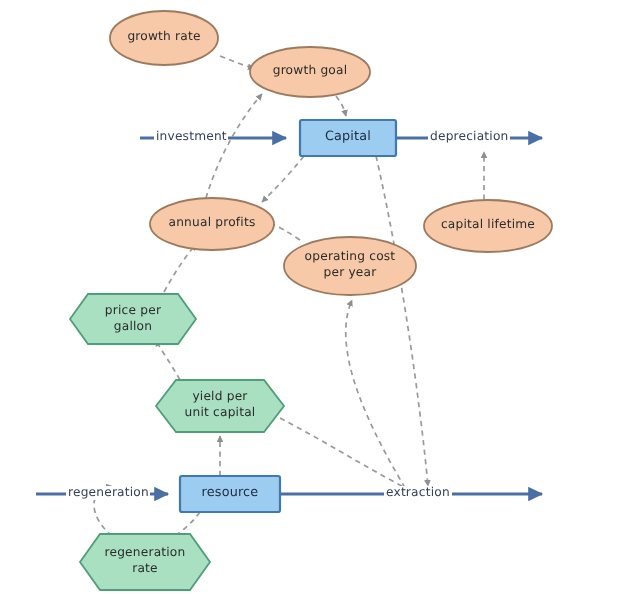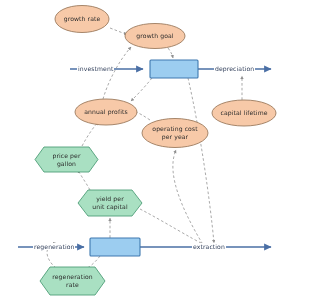--- a/index.html
+++ b/index.html
@@ -119,20 +119,22 @@
     <ellipse cx="155" cy="36" rx="30" ry="12.5" fill="#f7c9a8" stroke="#9c7a5e" stroke-width="0.9"></ellipse>
     <ellipse cx="106" cy="112" rx="31" ry="13" fill="#f7c9a8" stroke="#9c7a5e" stroke-width="0.9"></ellipse>
     <ellipse cx="175" cy="133" rx="33" ry="14.5" fill="#f7c9a8" stroke="#9c7a5e" stroke-width="0.9"></ellipse>
     <ellipse cx="244" cy="113" rx="32" ry="13" fill="#f7c9a8" stroke="#9c7a5e" stroke-width="0.9"></ellipse>
 
     <polygon points="35,159.5 44,147 89,147 98,159.5 89,172 44,172" fill="#a9e0c2" stroke="#4f9e78" stroke-width="0.9"></polygon>
     <polygon points="78,203 88,190 132,190 142,203 132,216 88,216" fill="#a9e0c2" stroke="#4f9e78" stroke-width="0.9"></polygon>
     <polygon points="40,281 50,267 95,267 105,281 95,295 50,295" fill="#a9e0c2" stroke="#4f9e78" stroke-width="0.9"></polygon>
   </svg>
 
+  <div class="node-label stock-label" style="left:150px;top:60px;width:48px;height:18px;">Capital</div>
+  <div class="node-label stock-label" style="left:90px;top:238px;width:50px;height:18px;">resource</div>
 
   <div class="node-label" style="left:55px;top:5.5px;width:54px;height:27px;">growth rate</div>
   <div class="node-label" style="left:125px;top:23.5px;width:60px;height:25px;">growth goal</div>
   <div class="node-label" style="left:75px;top:99px;width:62px;height:26px;">annual profits</div>
   <div class="node-label" style="left:142px;top:118.5px;width:66px;height:29px;">operating cost
 per year</div>
   <div class="node-label" style="left:212px;top:100px;width:64px;height:26px;">capital lifetime</div>
 
   <div class="node-label" style="left:35px;top:147px;width:63px;height:25px;">price per
 gallon</div>

